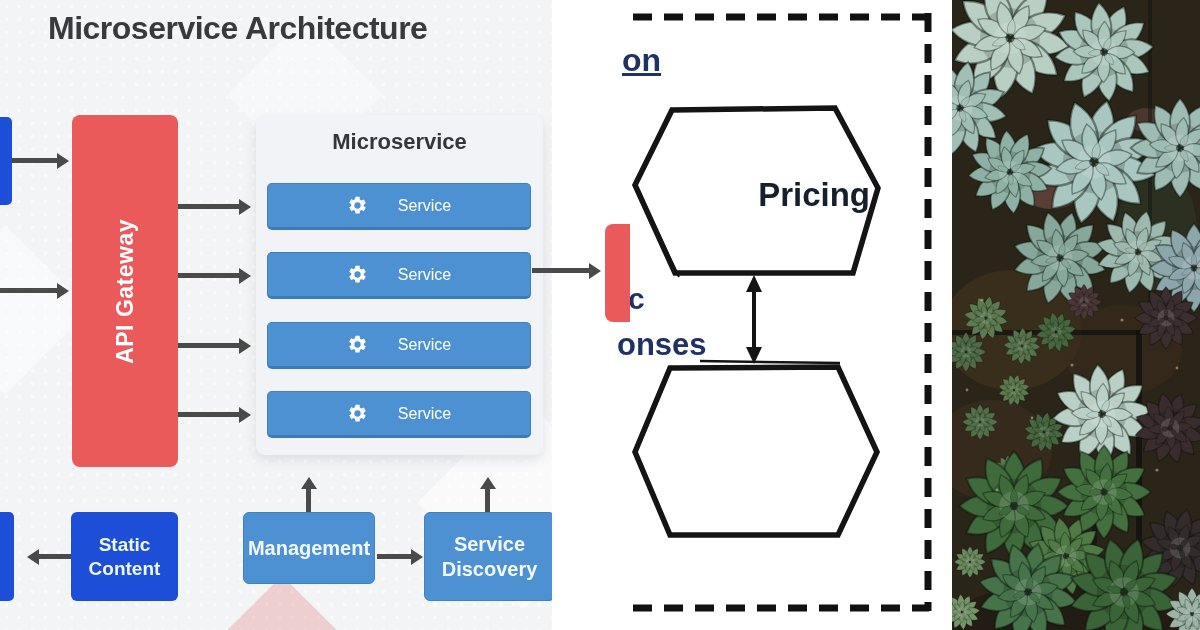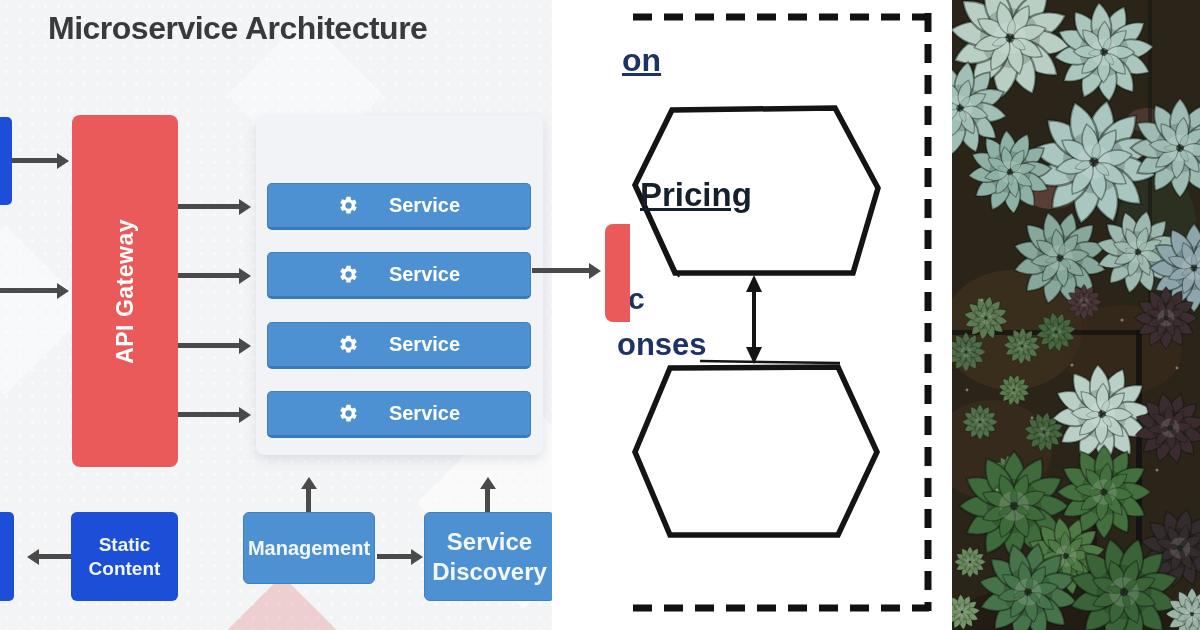--- a/index.html
+++ b/index.html
@@ -32,49 +32,49 @@
   .api-gateway .vtext{writing-mode:vertical-rl;transform:rotate(180deg);
     color:#fff;font-size:23px;font-weight:bold;letter-spacing:.5px;}
 
   .ms-panel{position:absolute;left:256px;top:115px;width:287px;height:340px;
     background:#f2f3f6;border-radius:9px;box-shadow:0 5px 12px rgba(110,120,135,.18);}
   .ms-title{position:absolute;left:256px;top:129px;width:287px;text-align:center;
     font-size:22px;font-weight:600;color:#33373c;}
   .svc-row{position:absolute;left:267px;width:264px;height:47px;background:#4e91d2;
     border:1px solid #3e80c0;border-bottom:3px solid #3b7ab8;border-radius:5px;box-sizing:border-box;
     display:flex;align-items:center;justify-content:center;gap:30px;color:#fff;}
-  .svc-row .lbl{font-size:20px;font-weight:700;}
+  .svc-row .lbl{font-size:16px;font-weight:400;}
   .svc-row .gear{display:flex;}
 
   .blue-box{position:absolute;background:#4e91d2;border:1px solid #3e80c0;border-radius:6px;
     box-sizing:border-box;display:flex;align-items:center;justify-content:center;text-align:center;
     color:#f2f8fd;font-weight:600;line-height:1.25;}
   .management{left:243px;top:512px;width:132px;height:72px;font-size:20px;}
-  .service-discovery{left:424px;top:512px;width:131px;height:89px;font-size:24px;padding:12px 16px;}
+  .service-discovery{left:424px;top:512px;width:131px;height:89px;font-size:20px;padding:12px 16px;}
 
   
   .arr{position:absolute;background:#4a4a4a;}
   .arr.h{height:5px;}
   .arr.h.right::after{content:"";position:absolute;right:-11px;top:-5.5px;width:0;height:0;
     border-top:8px solid transparent;border-bottom:8px solid transparent;border-left:12px solid #4a4a4a;}
   .arr.h.left::before{content:"";position:absolute;left:-11px;top:-5.5px;width:0;height:0;
     border-top:8px solid transparent;border-bottom:8px solid transparent;border-right:12px solid #4a4a4a;}
   .arr.v{width:5px;}
   .arr.v.up::before{content:"";position:absolute;top:-11px;left:-5.5px;width:0;height:0;
     border-left:8px solid transparent;border-right:8px solid transparent;border-bottom:12px solid #4a4a4a;}
 
   
   .middle-section{position:absolute;left:552px;top:0;width:400px;height:630px;background:#fff;}
   .mid-svg{position:absolute;left:552px;top:0;}
   .frag{position:absolute;font-weight:bold;color:#1e3263;}
   .frag-top{left:622px;top:42px;font-size:32px;text-decoration:underline;}
   .frag-mid{left:628px;top:282px;font-size:30px;}
   .frag-bottom{left:617px;top:327px;font-size:31px;}
-  .hex-label{position:absolute;left:640px;width:230px;text-align:left;
-    font-weight:bold;color:#16202c;text-decoration:underline;}
+  .hex-label{position:absolute;left:640px;width:230px;text-align:right;
+    font-weight:bold;color:#16202c;}
   .hex-label.pricing{top:176px;font-size:33px;}
   .hex-label.order{top:434px;font-size:32px;}
 
   .red-stub{position:absolute;left:605px;top:224px;width:25px;height:98px;
     background:#ea5a5a;border-radius:8px 0 0 8px;}
 
   
   .photo-wrap{position:absolute;left:952px;top:0;width:248px;height:630px;background:#2b2419;}
 </style>
 </head>
@@ -100,20 +100,21 @@
   <div class="api-gateway">
     <span class="vtext">API Gateway</span>
   </div>
 
   <div class="arr h right" style="left:178px;top:204px;width:62px;"></div>
   <div class="arr h right" style="left:178px;top:273px;width:62px;"></div>
   <div class="arr h right" style="left:178px;top:343px;width:62px;"></div>
   <div class="arr h right" style="left:178px;top:412px;width:62px;"></div>
 
   <div class="ms-panel"></div>
+  <div class="ms-title">Microservice</div>
 
   <div class="svc-row" style="top:183px;">
     <span class="gear">
       <svg viewBox="0 0 24 24" width="21" height="21">
           <path fill="#ffffff" d="M19.14,12.94a7.07,7.07,0,0,0,.06-.94,7.07,7.07,0,0,0-.06-.94l2.03-1.58a.49.49,0,0,0,.12-.62l-1.92-3.32a.49.49,0,0,0-.59-.22l-2.39,1a7.3,7.3,0,0,0-1.62-.94l-.36-2.54A.48.48,0,0,0,13.93,2H10.07a.48.48,0,0,0-.48.41L9.23,4.95a7.3,7.3,0,0,0-1.62.94l-2.39-1a.49.49,0,0,0-.59.22L2.71,8.43a.49.49,0,0,0,.12.62l2.03,1.58a7.07,7.07,0,0,0-.06.94,7.07,7.07,0,0,0,.06.94L2.83,14.09a.49.49,0,0,0-.12.62l1.92,3.32a.49.49,0,0,0,.59.22l2.39-1a7.3,7.3,0,0,0,1.62.94l.36,2.54a.48.48,0,0,0,.48.41h3.86a.48.48,0,0,0,.48-.41l.36-2.54a7.3,7.3,0,0,0,1.62-.94l2.39,1a.49.49,0,0,0,.59-.22l1.92-3.32a.49.49,0,0,0-.12-.62ZM12,15.6A3.6,3.6,0,1,1,15.6,12,3.6,3.6,0,0,1,12,15.6Z"></path>
         </svg>
     </span>
     <span class="lbl">Service</span>
   </div>
   <div class="svc-row" style="top:252px;">

